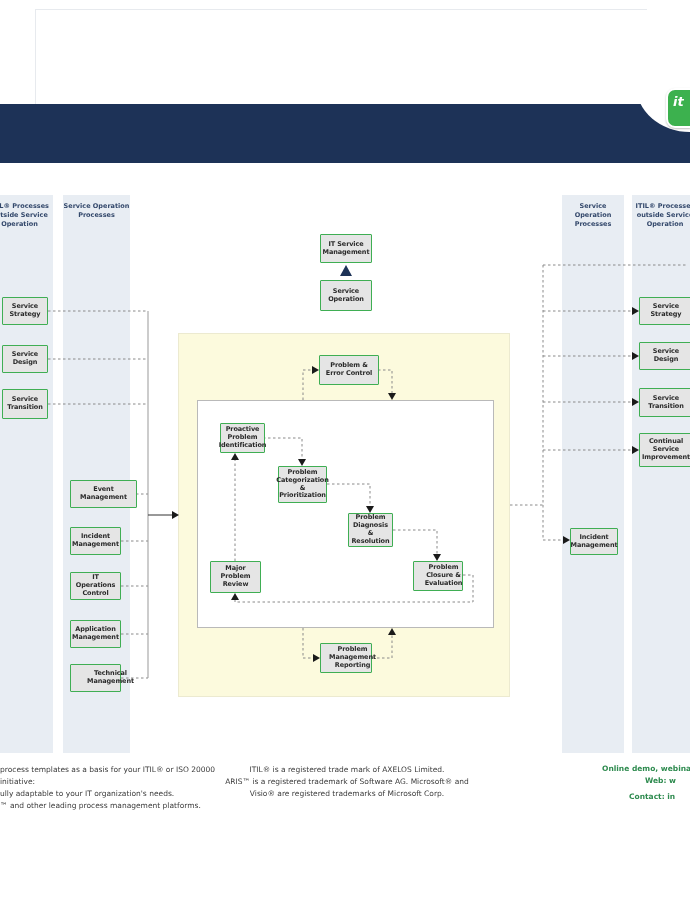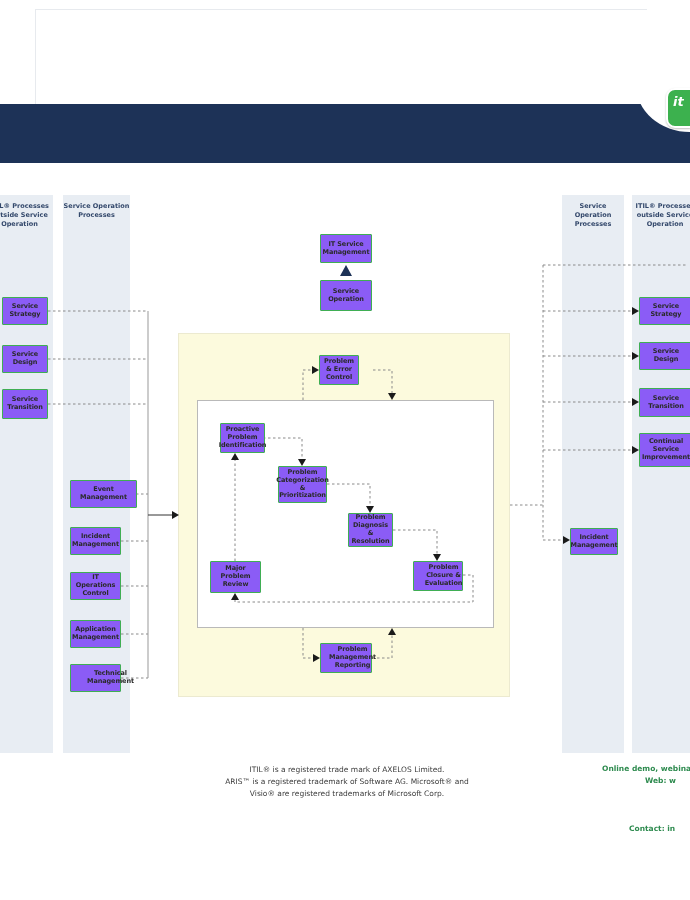--- a/index.html
+++ b/index.html
@@ -17,21 +17,21 @@
                border-bottom-left-radius:100% 100%;}
   .logo-badge{right:-8px;top:88px;width:32px;height:40px;background:#3cb14e;
               border:2px solid #ffffff;border-radius:9px;color:#fff;font-weight:bold;
               font-size:13px;font-style:italic;text-align:left;padding:4px 0 0 5px;
               box-shadow:0 1px 2px rgba(0,0,0,.25);}
   
   .col{top:195px;height:558px;background:#e8edf3;}
   .colhead{padding-top:7px;font-size:6.5px;font-weight:bold;color:#33486b;
            text-align:center;line-height:1.4;}
   
-  .gbox{background:#8b5cf6;border:1px solid #3fae53;border-radius:1px;
+  .gbox{background:#e5e5e5;border:1px solid #3fae53;border-radius:1px;
         display:flex;align-items:center;justify-content:center;text-align:center;
         font-size:6.5px;font-weight:bold;color:#2a2a2a;line-height:1.2;
         letter-spacing:-0.1px;padding:1px;}
   
   .yellow{left:178px;top:333px;width:332px;height:364px;background:#fcfadd;
           border:1px solid #eceab f;}
   .yellow{border:1px solid #ecead0;}
   .innerframe{left:197px;top:400px;width:297px;height:228px;background:#ffffff;
               border:1px solid #b9b9b9;}
   svg.lines{left:0;top:0;}
@@ -134,37 +134,42 @@
 
   <div class="abs gbox" style="left:70px;top:480px;width:67px;height:28px;">Event Management</div>
   <div class="abs gbox" style="left:70px;top:527px;width:51px;height:28px;">Incident Management</div>
   <div class="abs gbox" style="left:70px;top:572px;width:51px;height:28px;">IT Operations Control</div>
   <div class="abs gbox" style="left:70px;top:620px;width:51px;height:28px;">Application Management</div>
   <div class="abs gbox" style="left:70px;top:664px;width:51px;height:28px;padding-left:31px;">Technical Management</div>
 
   <div class="abs gbox" style="left:320px;top:234px;width:52px;height:29px;">IT Service Management</div>
   <div class="abs gbox" style="left:320px;top:280px;width:52px;height:31px;">Service Operation</div>
 
-  <div class="abs gbox" style="left:319px;top:355px;width:40px;height:30px;">Problem &amp; Error Control</div>
+  <div class="abs gbox" style="left:319px;top:355px;width:60px;height:30px;">Problem &amp; Error Control</div>
   <div class="abs gbox" style="left:220px;top:423px;width:45px;height:30px;">Proactive Problem Identification</div>
   <div class="abs gbox" style="left:278px;top:466px;width:49px;height:37px;">Problem Categorization &amp; Prioritization</div>
   <div class="abs gbox" style="left:348px;top:513px;width:45px;height:34px;">Problem Diagnosis &amp; Resolution</div>
   <div class="abs gbox" style="left:413px;top:561px;width:50px;height:30px;padding-left:12px;">Problem Closure &amp; Evaluation</div>
   <div class="abs gbox" style="left:210px;top:561px;width:51px;height:32px;">Major Problem Review</div>
   <div class="abs gbox" style="left:320px;top:643px;width:52px;height:30px;padding-left:14px;">Problem Management Reporting</div>
 
   <div class="abs gbox" style="left:570px;top:528px;width:48px;height:27px;">Incident Management</div>
 
   <div class="abs gbox" style="left:639px;top:297px;width:54px;height:28px;">Service Strategy</div>
   <div class="abs gbox" style="left:639px;top:342px;width:54px;height:28px;">Service Design</div>
   <div class="abs gbox" style="left:639px;top:388px;width:54px;height:29px;">Service Transition</div>
   <div class="abs gbox" style="left:639px;top:433px;width:54px;height:34px;">Continual Service Improvement</div>
 
+  <div class="abs foot" style="left:0;top:764px;width:232px;">
+    <div>process templates as a basis for your ITIL® or ISO 20000 initiative:</div>
+    <div>ully adaptable to your IT organization's needs.</div>
+    <div>™ and other leading process management platforms.</div>
+  </div>
   <div class="abs foot" style="left:222px;top:764px;width:250px;text-align:center;">
     <div>ITIL® is a registered trade mark of AXELOS Limited.</div>
     <div>ARIS™ is a registered trademark of Software AG. Microsoft® and</div>
     <div>Visio® are registered trademarks of Microsoft Corp.</div>
   </div>
   <div class="abs foot-right" style="left:602px;top:764px;">Online demo, webinars, v</div>
   <div class="abs foot-right" style="left:645px;top:776px;">Web: w</div>
-  <div class="abs foot-right" style="left:629px;top:824px;">Contact: in</div>
+  <div class="abs foot-right" style="left:629px;top:792px;">Contact: in</div>
 
 </div>
 
 </body></html>

